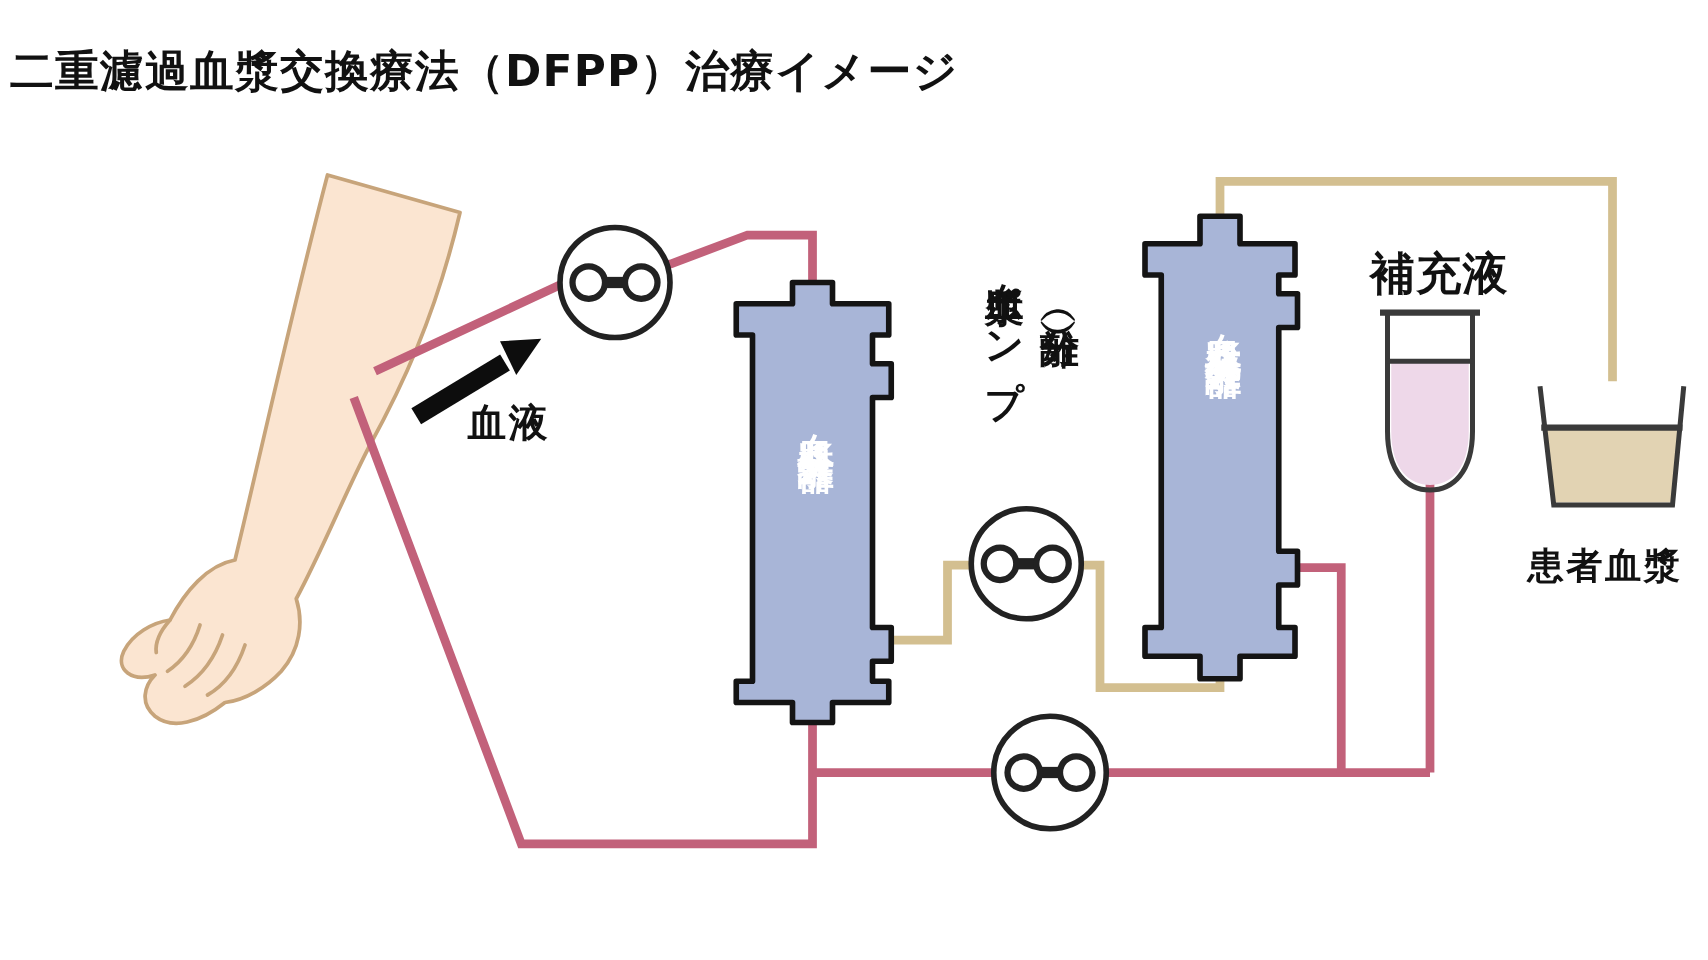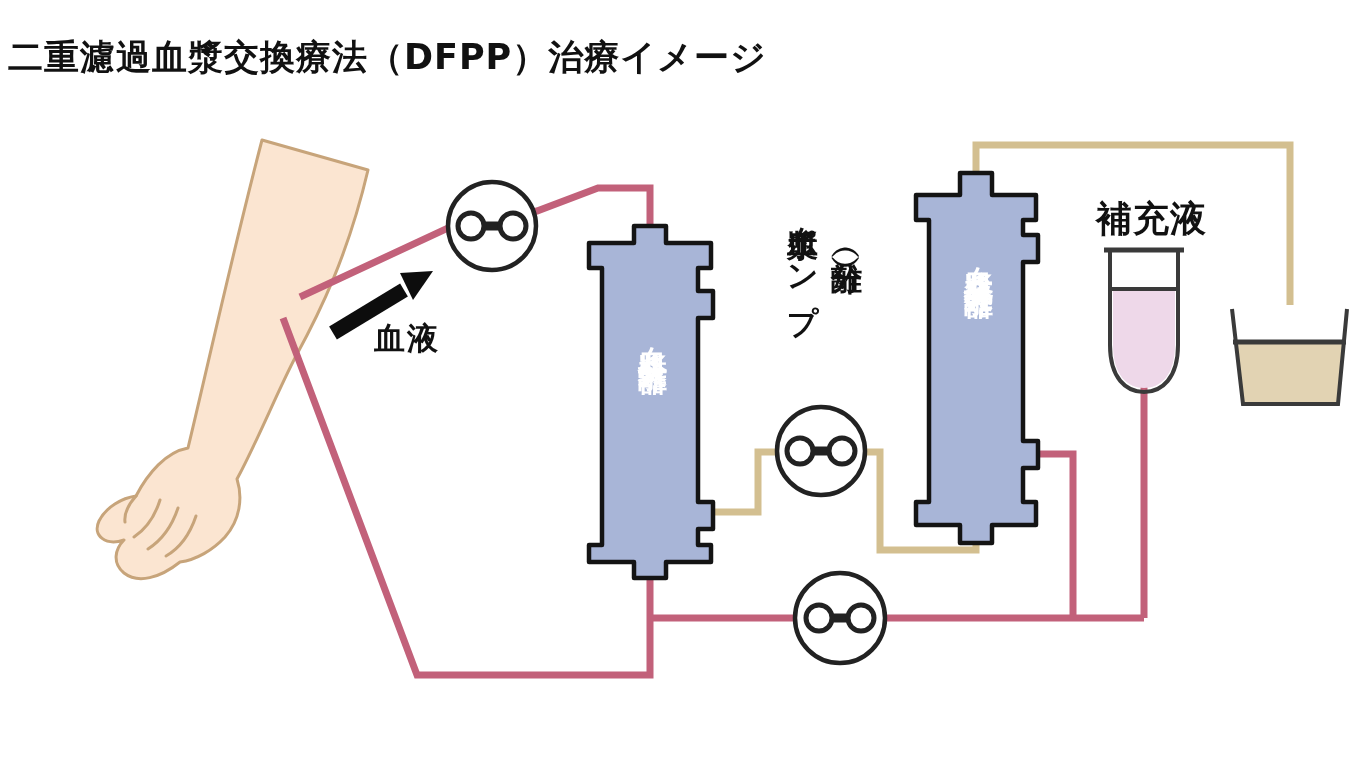--- a/index.html
+++ b/index.html
@@ -116,13 +116,14 @@
     </g>
   </svg>
 
   <div class="lbl" id="title">二重濾過血漿交換療法（DFPP）治療イメージ</div>
   <div class="lbl" id="lbl-blood">血液</div>
   <div class="vlabel" id="lbl-separator1">血漿分離器</div>
   <div class="vlabel" id="lbl-sep-pump-main">血漿ポンプ</div>
   <div class="vlabel" id="lbl-sep-pump-paren">（分離）</div>
   <div class="vlabel" id="lbl-separator2">血漿成分分離器</div>
   <div class="lbl" id="lbl-replacement-fluid">補充液</div>
+  <div class="lbl" id="lbl-patient-plasma">患者血漿</div>
 </div>
 
 </body></html>

